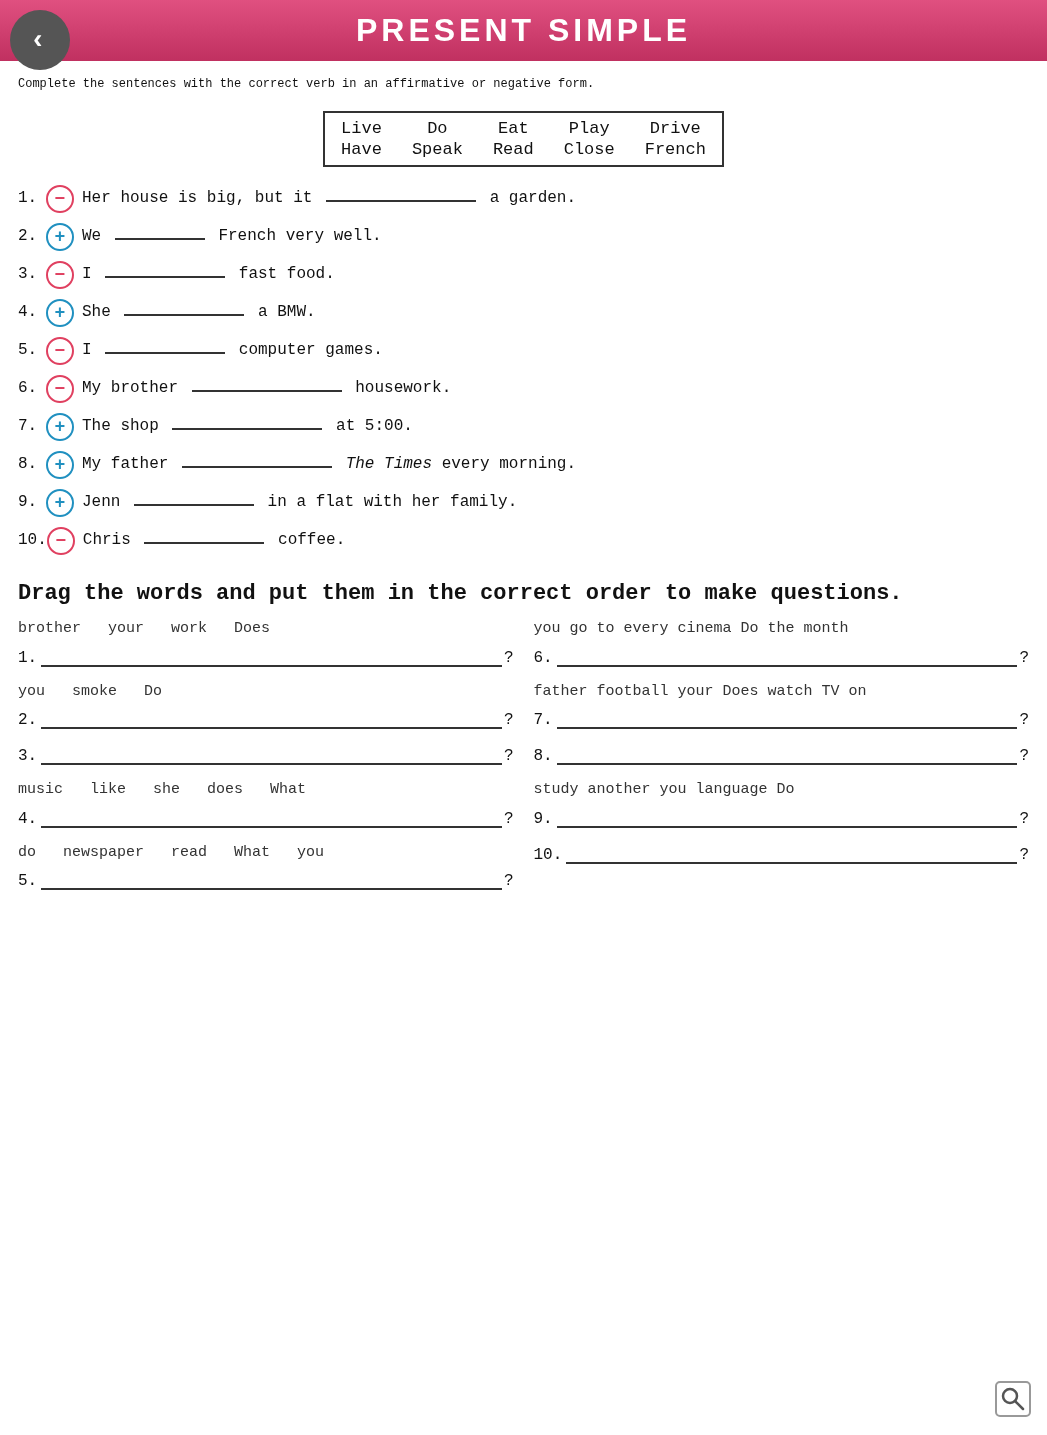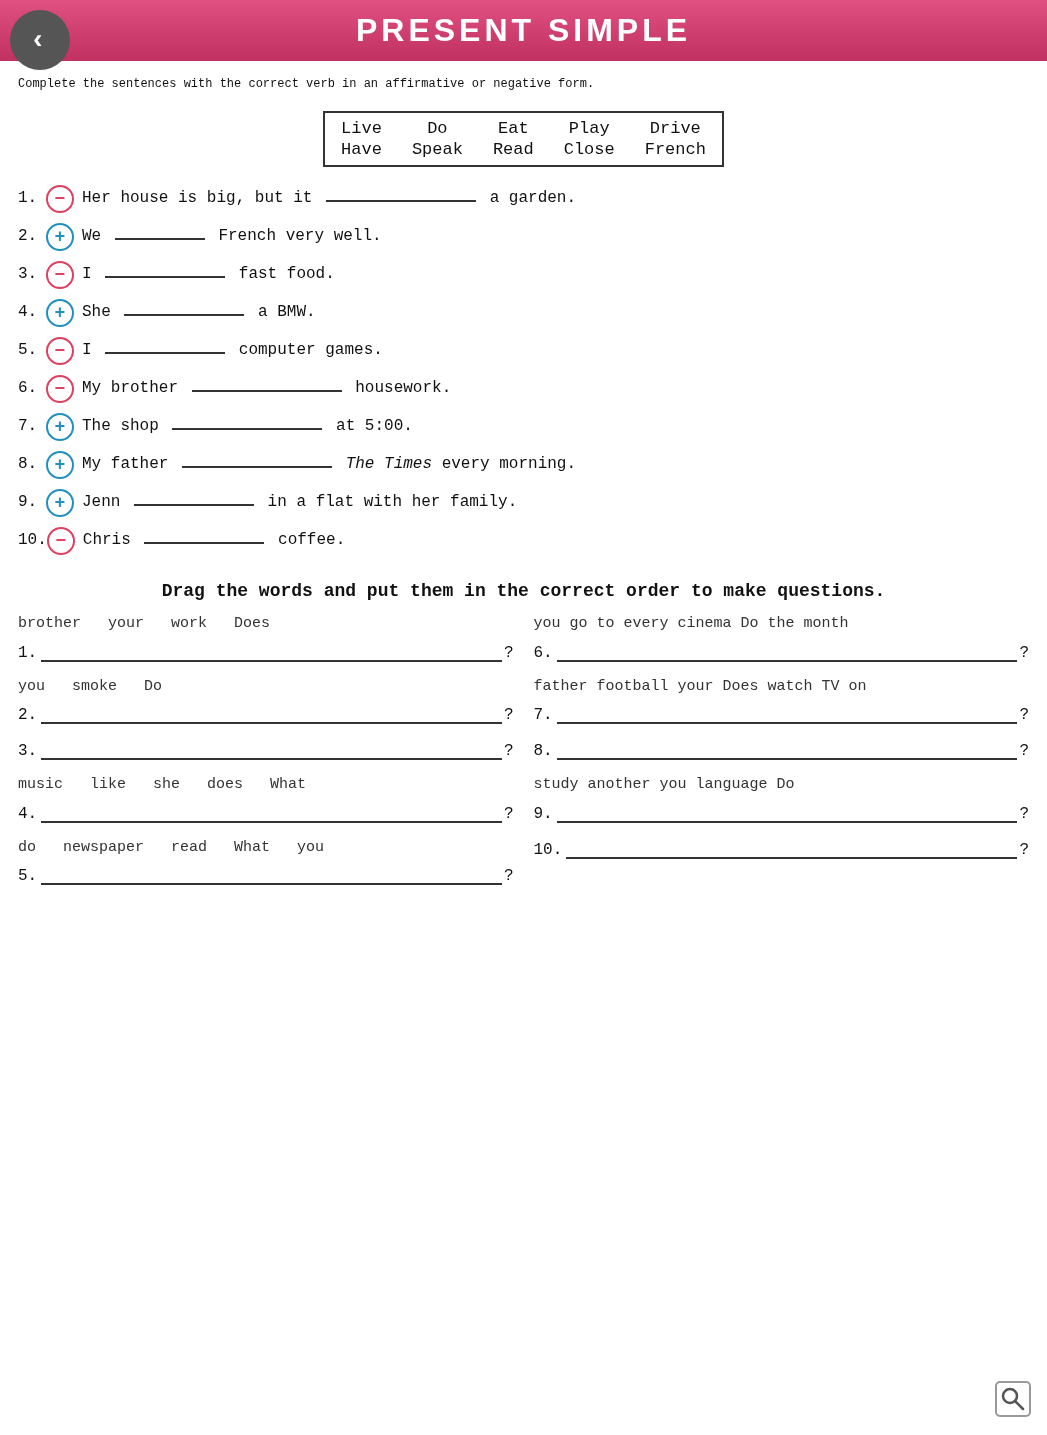--- a/index.html
+++ b/index.html
@@ -124,25 +124,24 @@
       min-width: 150px;
     }
     .blank-short {
       min-width: 90px;
     }
     
     .drag-section {
       padding: 10px 18px 0 18px;
     }
     .drag-title {
-      font-size: 18px;
+      font-size: 22px;
       font-family: 'Courier New', monospace;
       font-weight: bold;
       margin-bottom: 12px;
-      text-align: center;
     }
     .drag-grid {
       display: grid;
       grid-template-columns: 1fr 1fr;
       gap: 0 20px;
     }
     .drag-item {
       margin-bottom: 14px;
     }
     .drag-words {

